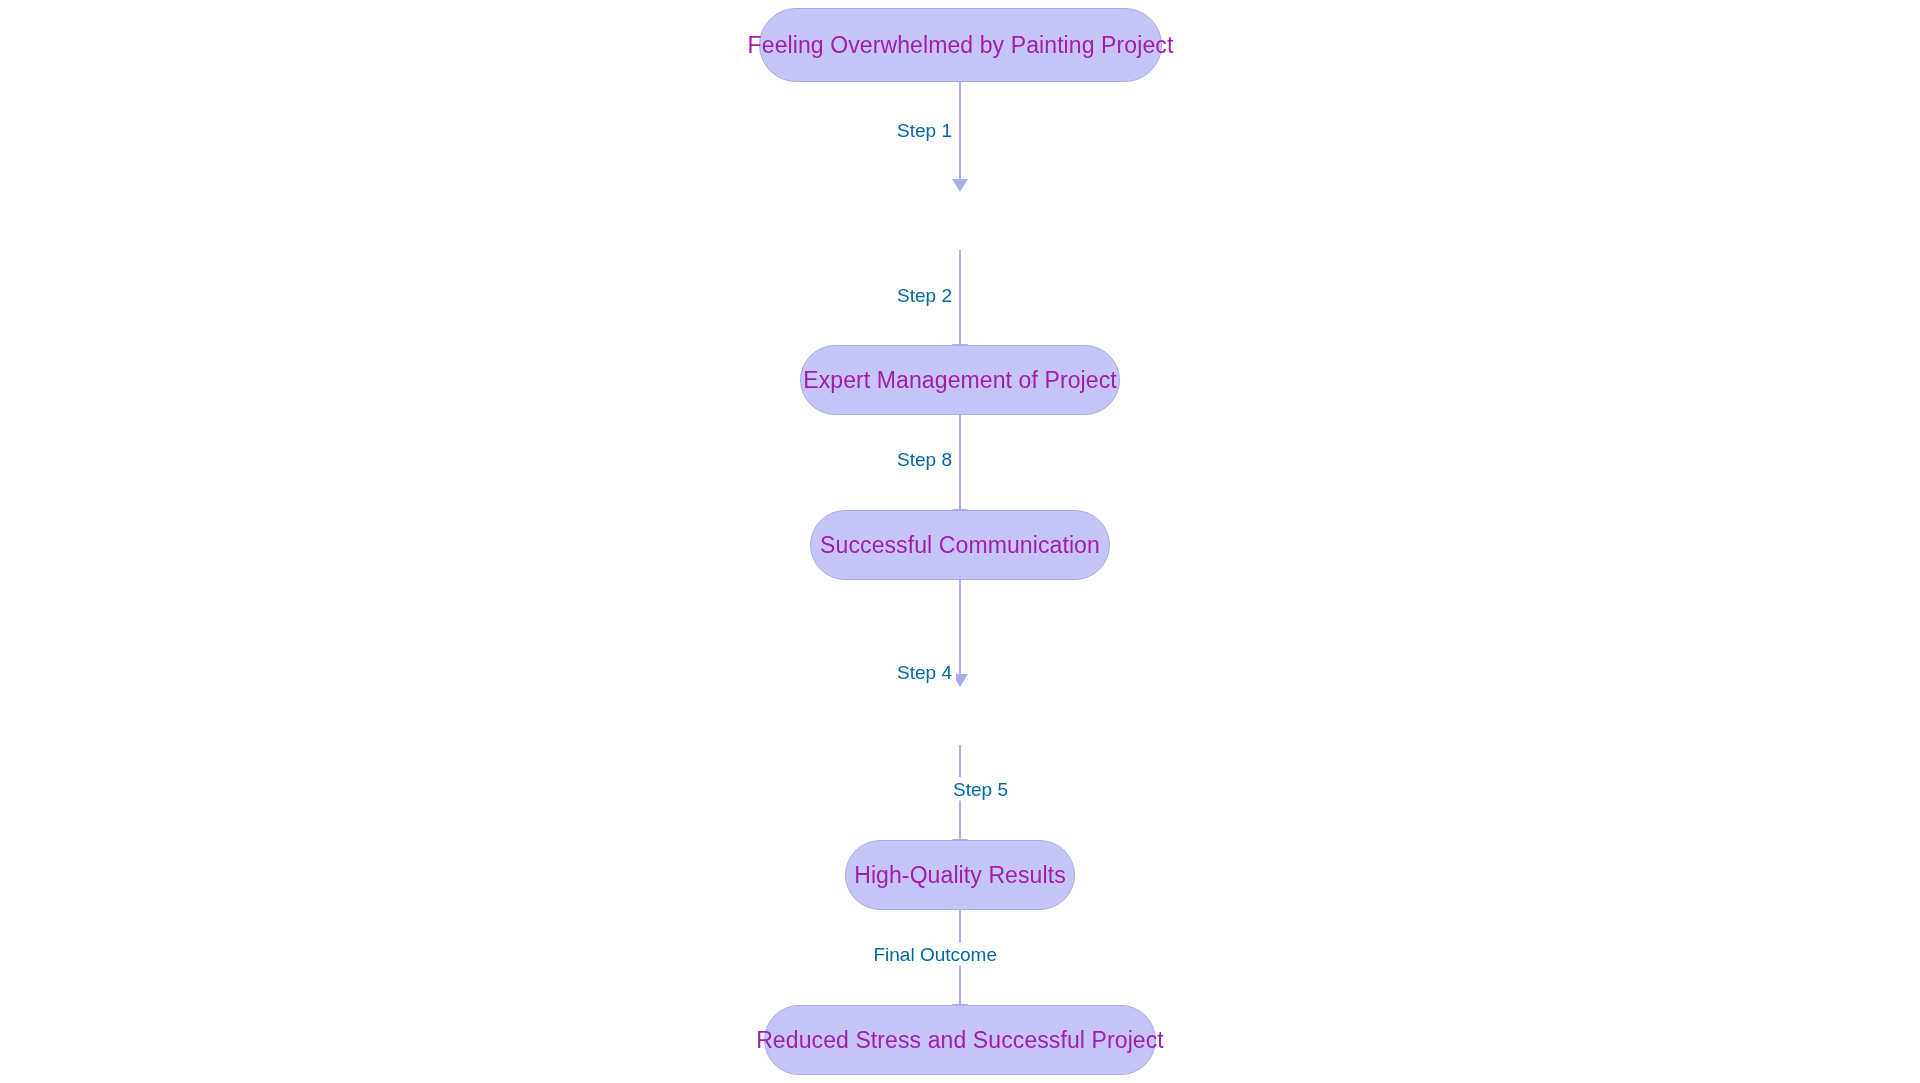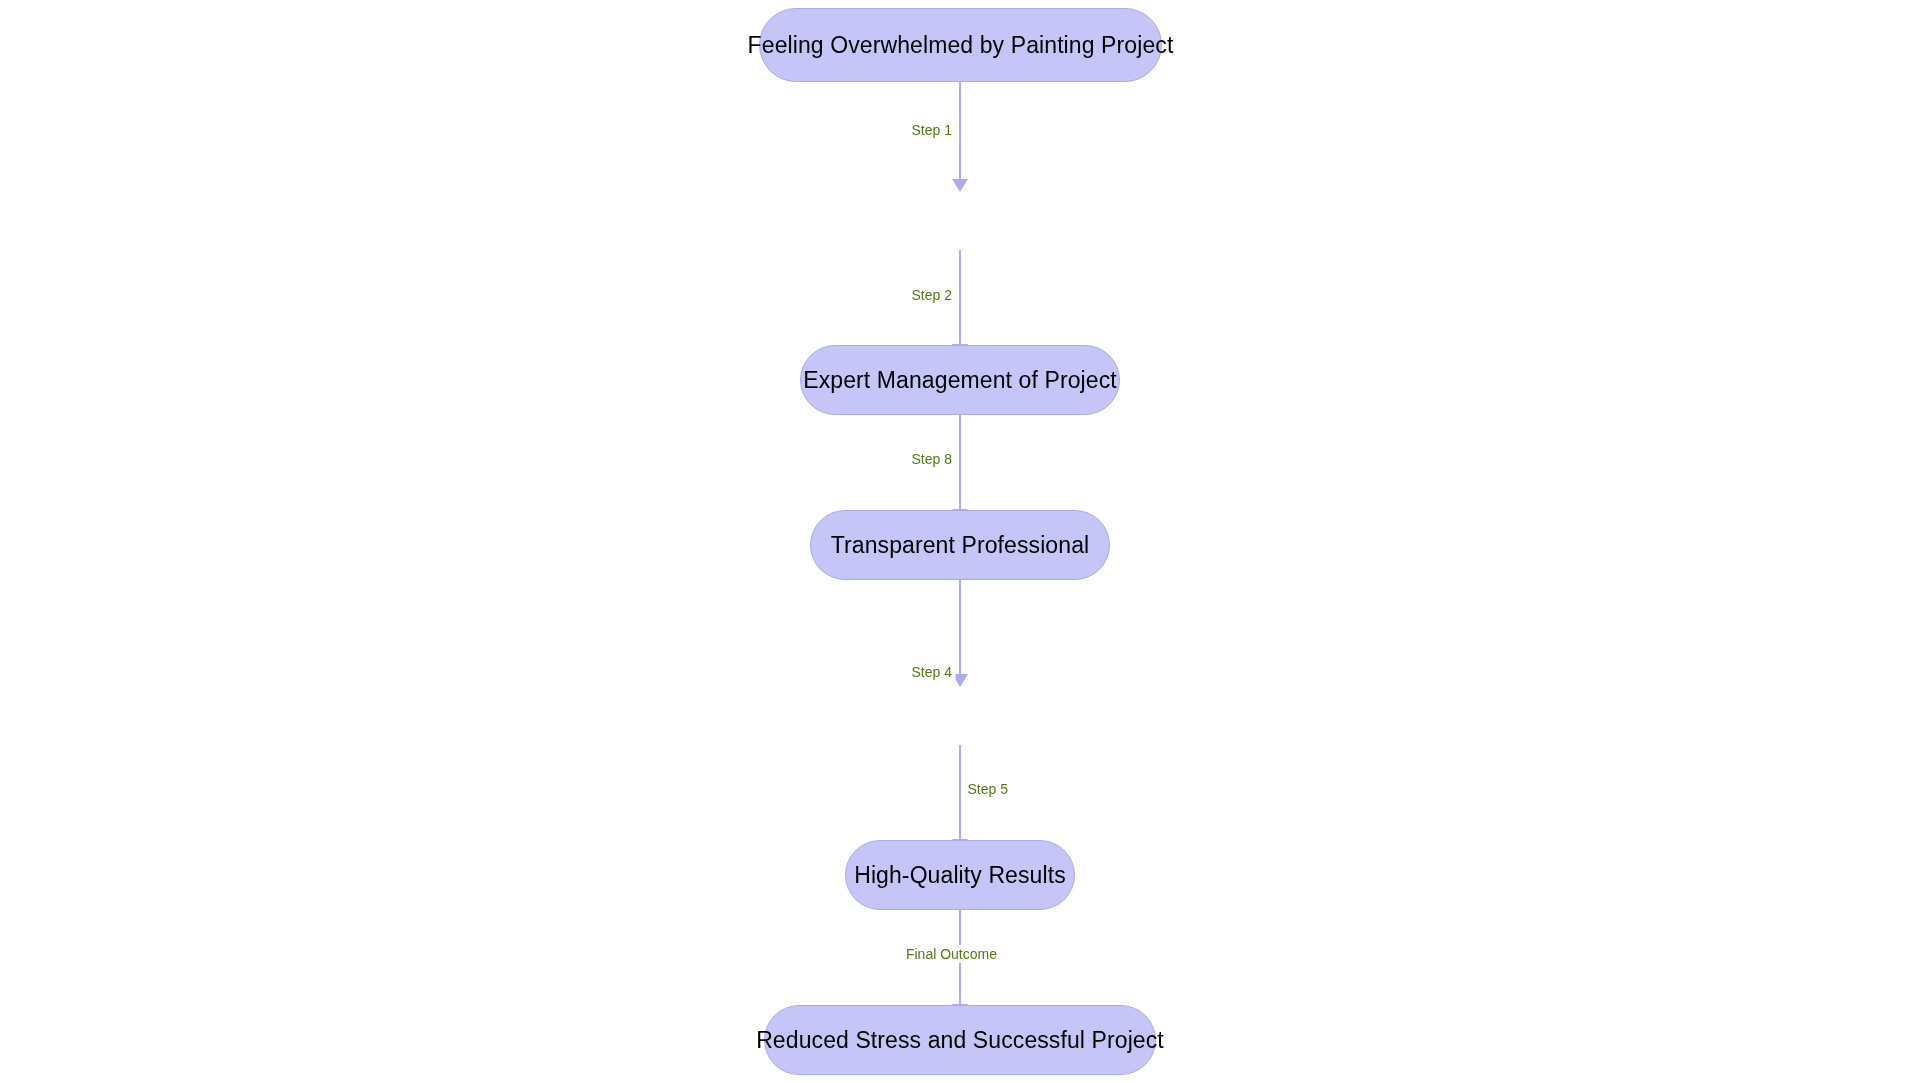--- a/index.html
+++ b/index.html
@@ -29,21 +29,21 @@
     box-sizing: border-box;
     display: flex;
     align-items: center;
     justify-content: center;
     background: #c5c6f7;
     border: 1.4px solid #a9aae8;
     border-radius: 999px;
     white-space: nowrap;
   }
   .node-label {
-    color: #000000;
+    color: #a21caf;
     font-family: "Liberation Sans", sans-serif;
     font-size: 23px;
     font-weight: 400;
     letter-spacing: 0.1px;
     line-height: 1;
     text-align: center;
     padding: 0 6px;
   }
 
   
@@ -64,23 +64,23 @@
     left: 0;
     width: 0;
     height: 0;
     margin-left: -8px;
     border-left: 8px solid transparent;
     border-right: 8px solid transparent;
     border-top: 13px solid #aaabf0;
   }
   .edge-label {
     position: absolute;
-    color: #4d7c0f;
+    color: #0369a1;
     font-family: "Liberation Sans", sans-serif;
-    font-size: 14px;
+    font-size: 19px;
     font-weight: 400;
     line-height: 1;
     white-space: nowrap;
     background: #ffffff;
     padding: 2px 4px;
     transform: translate(-100%, -50%);
   }
 </style>
 </head>
 <body>
@@ -116,21 +116,21 @@
       <div class="edge-arrowhead" style="top: 94px;"></div>
     </div>
     <div class="edge-label" style="left: 1001px; top: 954px; text-align: center;">Final Outcome</div>
     <div class="node" style="left: 759px; top: 8px; width: 403px; height: 74px;">
       <span class="node-label">Feeling Overwhelmed by Painting Project</span>
     </div>
     <div class="node" style="left: 800px; top: 345px; width: 320px; height: 70px;">
       <span class="node-label">Expert Management of Project</span>
     </div>
     <div class="node" style="left: 810px; top: 510px; width: 300px; height: 70px;">
-      <span class="node-label">Transparent Professional</span>
+      <span class="node-label">Successful Communication</span>
     </div>
     <div class="node" style="left: 845px; top: 840px; width: 230px; height: 70px;">
       <span class="node-label">High-Quality Results</span>
     </div>
     <div class="node" style="left: 764px; top: 1005px; width: 392px; height: 70px;">
       <span class="node-label">Reduced Stress and Successful Project</span>
     </div>
   </div>
 
 </body></html>

